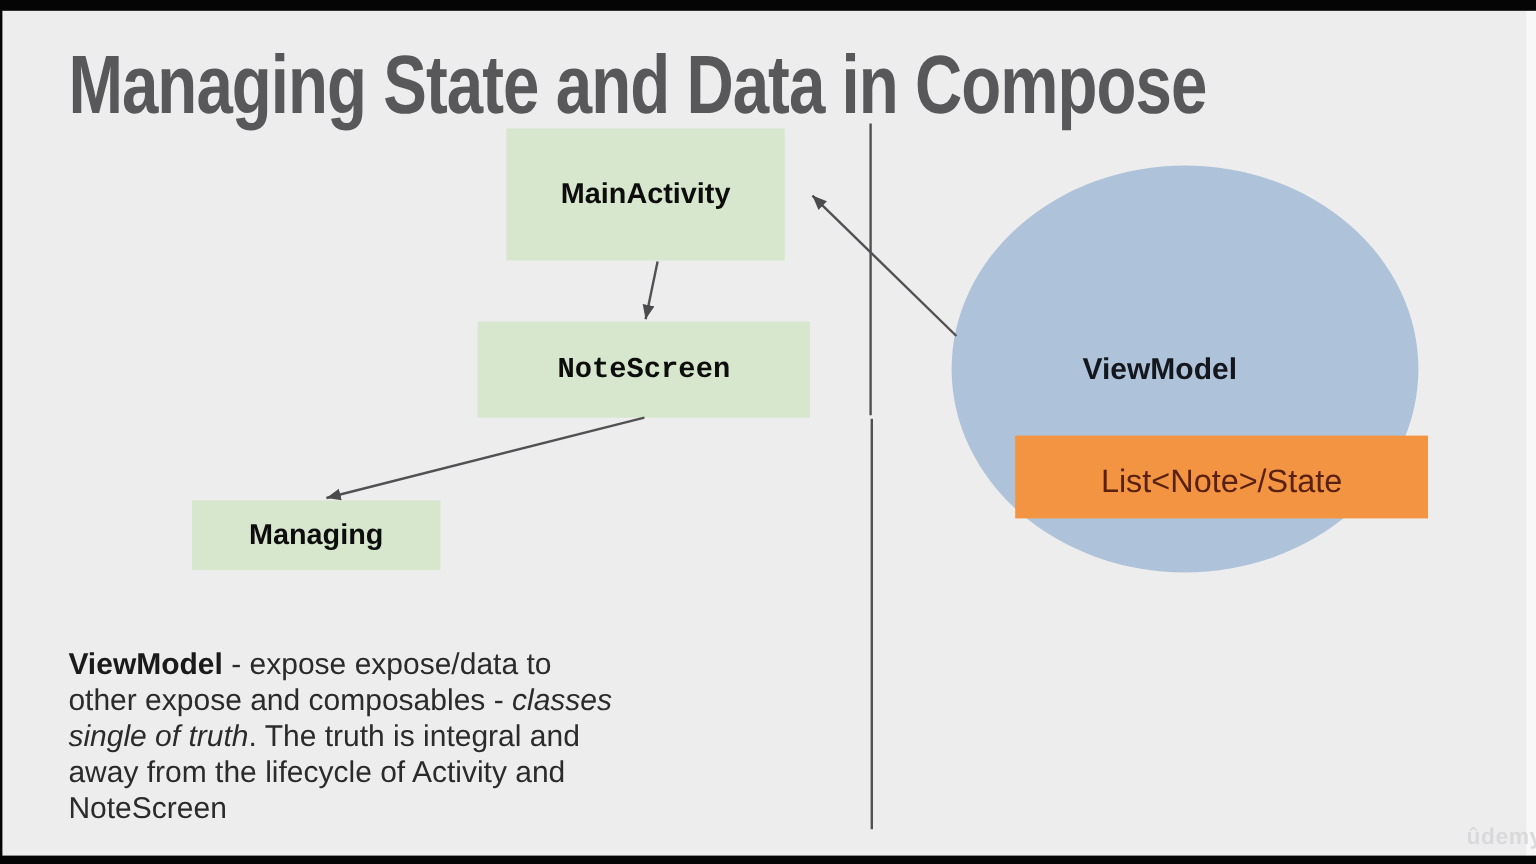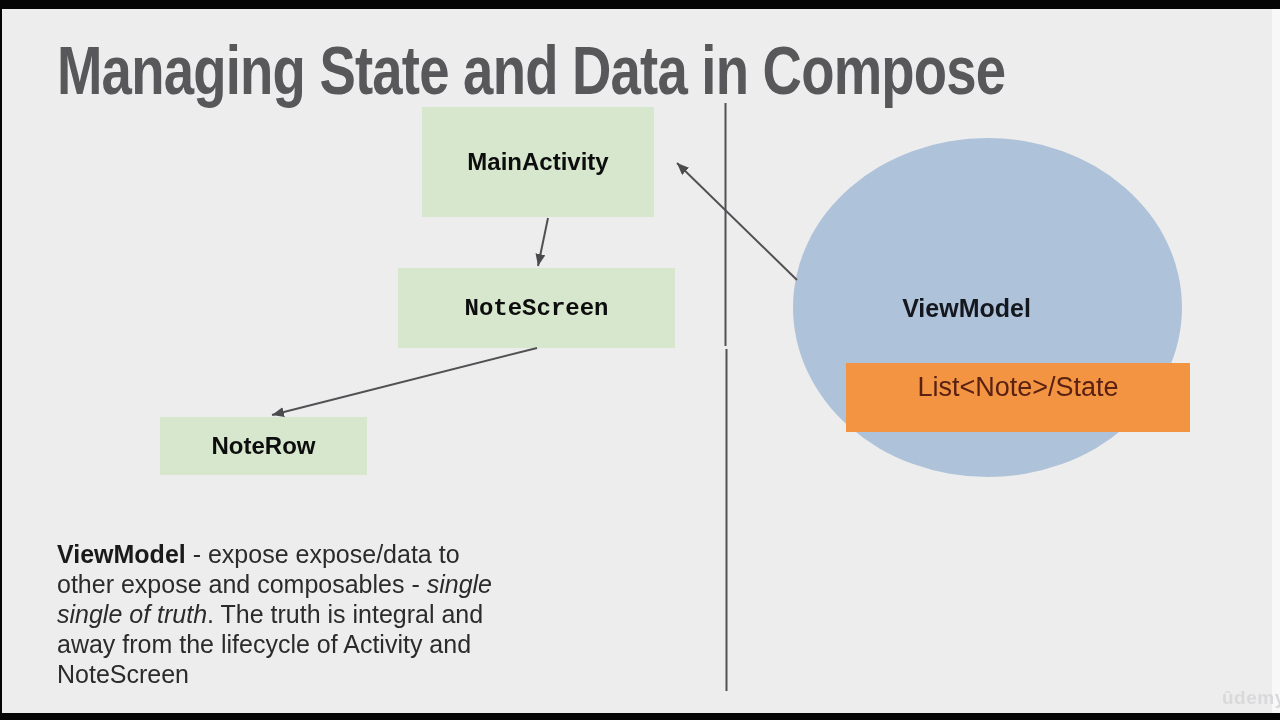--- a/index.html
+++ b/index.html
@@ -34,21 +34,21 @@
     background:#aec3d9; border-radius:50%; z-index:1;
   }
   .vm-label {
     position:absolute; left:839px; top:294px; width:255px;
     text-align:center; font-weight:bold; font-size:25px; color:#14171d; z-index:3;
   }
   .state-box {
     position:absolute; left:846px; top:363px; width:344px; height:69px;
     background:#f29441; color:#5a2113; font-size:27px;
     display:flex; justify-content:center; align-items:flex-start;
-    padding-top:9px; box-sizing:border-box; z-index:3;
+    padding-top:23px; box-sizing:border-box; z-index:3;
   }
 
   svg.connectors { position:absolute; left:0; top:0; z-index:4; pointer-events:none; }
 
   .description {
     position:absolute; left:57px; top:539px; width:520px;
     font-size:25px; line-height:30px; color:#2b2b2b; z-index:2;
   }
   .description .b { font-weight:bold; color:#1a1a1a; }
   .description .i { font-style:italic; }
@@ -66,21 +66,21 @@
 
   <div class="title">Managing State and Data in Compose</div>
 
   <div class="node node-main">
     <span>MainActivity</span>
   </div>
   <div class="node node-screen">
     <span>NoteScreen</span>
   </div>
   <div class="node node-row">
-    <span>NoteRow</span>
+    <span>Managing</span>
   </div>
 
   <div class="vm-ellipse"></div>
   <div class="vm-label">ViewModel</div>
   <div class="state-box">
     <span>List&lt;Note&gt;/State</span>
   </div>
 
   <svg class="connectors" width="1280" height="720" viewBox="0 0 1280 720">
     <defs>
@@ -90,21 +90,21 @@
     </defs>
     <line x1="725.5" y1="103" x2="725.5" y2="346" stroke="#515154" stroke-width="2"></line>
     <line x1="726.5" y1="349" x2="726.5" y2="691" stroke="#515154" stroke-width="2"></line>
     <line x1="548" y1="218" x2="538" y2="266" stroke="#515154" stroke-width="2" marker-end="url(#ah)"></line>
     <line x1="537" y1="348" x2="272" y2="415" stroke="#515154" stroke-width="2" marker-end="url(#ah)"></line>
     <line x1="797" y1="280" x2="677" y2="163" stroke="#515154" stroke-width="2" marker-end="url(#ah)"></line>
   </svg>
 
   <div class="description">
     <div><span class="b">ViewModel</span><span> - expose expose/data to</span></div>
-    <div><span>other expose and composables - </span><span class="i">single</span></div>
+    <div><span>other expose and composables - </span><span class="i">classes</span></div>
     <div><span class="i">single of truth</span><span>. The truth is integral and</span></div>
     <div><span>away from the lifecycle of Activity and</span></div>
     <div><span>NoteScreen</span></div>
   </div>
 
   <div class="watermark">ûdemy</div>
 
   <div class="bar-top"></div>
   <div class="bar-bottom"></div>
   <div class="bar-left"></div>

